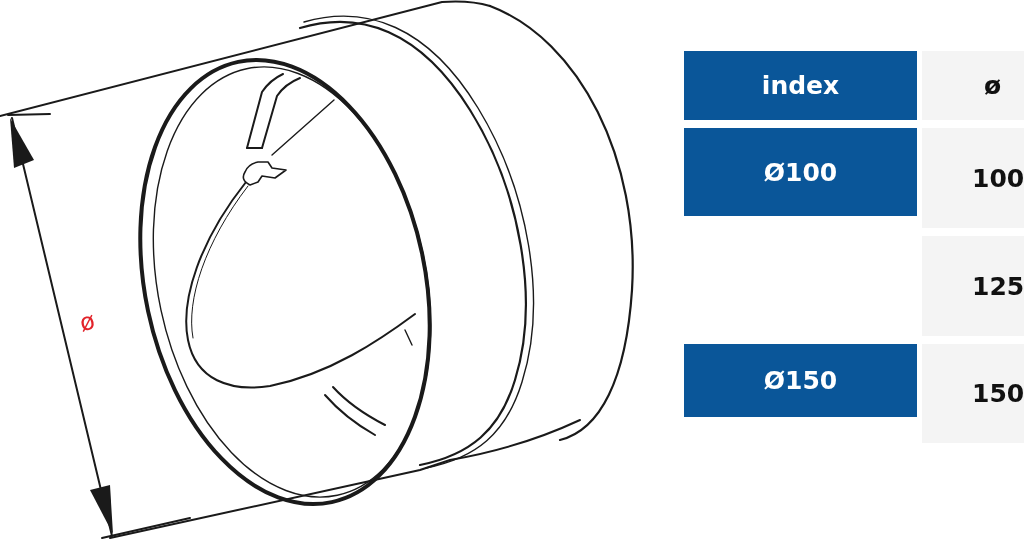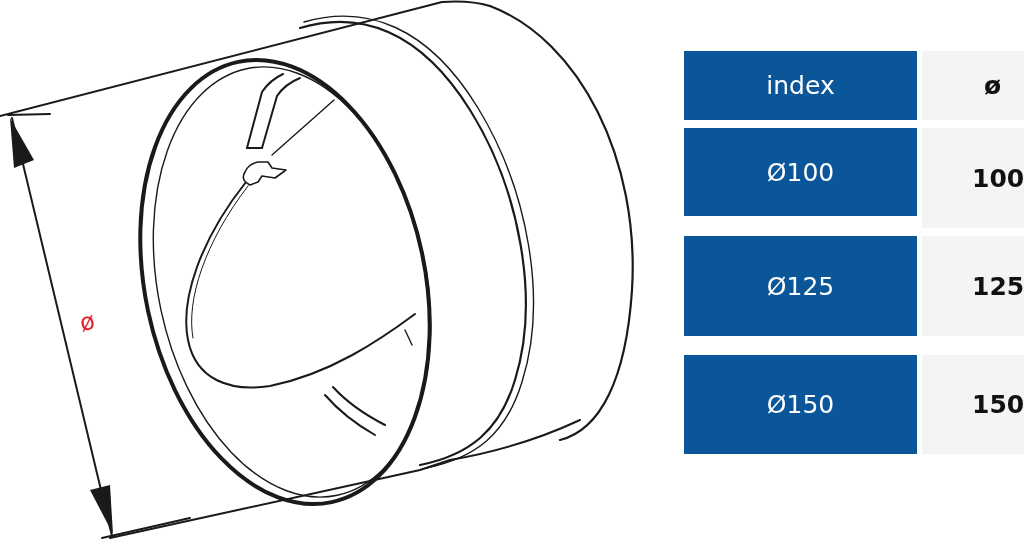--- a/index.html
+++ b/index.html
@@ -2,21 +2,21 @@
 <html><head>
   <meta charset="utf-8">
   <style>
     html, body { margin: 0; padding: 0; background: #ffffff; }
     body { width: 1024px; height: 543px; position: relative; overflow: hidden; font-family: "DejaVu Sans", "Liberation Sans", sans-serif; }
     .drawing { position: absolute; left: 0; top: 0; width: 660px; height: 543px; }
     .drawing svg { width: 660px; height: 543px; display: block; }
     .dim-symbol { position: absolute; left: 80px; top: 310px; color: #e2232a; font-size: 24px; line-height: 1; transform: rotate(-12deg); font-family: "DejaVu Sans", sans-serif; }
     .table { position: absolute; left: 684px; top: 51px; width: 340px; }
     .row { position: absolute; left: 0; width: 340px; display: flex; }
-    .cell-index { width: 233px; background: #0a5699; color: #ffffff; display: flex; align-items: center; justify-content: center; font-weight: normal; font-size: 25px; }
+    .cell-index { width: 233px; background: #0a5699; color: #ffffff; display: flex; align-items: center; justify-content: center; font-weight: bold; font-size: 25px; }
     .cell-value { position: absolute; left: 238px; width: 110px; background: #f4f4f4; color: #111111; display: flex; align-items: center; justify-content: flex-start; padding-left: 50px; box-sizing: border-box; font-weight: bold; font-size: 25px; }
     .cell-value.header-val { padding-left: 62px; }
   </style>
 </head>
 <body>
 
 <div class="drawing">
   <svg viewBox="0 0 660 543" xmlns="http://www.w3.org/2000/svg">
     <g fill="none" stroke="#1a1a1a" stroke-linecap="round" stroke-linejoin="round">
 
@@ -60,20 +60,19 @@
 <div class="table">
   <div class="row" style="top:0; height:69px;">
     <div class="cell-index">index</div>
     <div class="cell-value header-val" style="height:69px;">ø</div>
   </div>
   <div class="row" style="top:77px; height:88px;">
     <div class="cell-index">Ø100</div>
     <div class="cell-value" style="height:100px;">100</div>
   </div>
   <div class="row" style="top:185px; height:100px;">
-    <div class="cell-index">Ø125</div>
     <div class="cell-value" style="height:100px;">125</div>
   </div>
-  <div class="row" style="top:304px; height:99px;">
+  <div class="row" style="top:293px; height:73px;">
     <div class="cell-index">Ø150</div>
     <div class="cell-value" style="height:99px;">150</div>
   </div>
 </div>
 
 </body></html>

